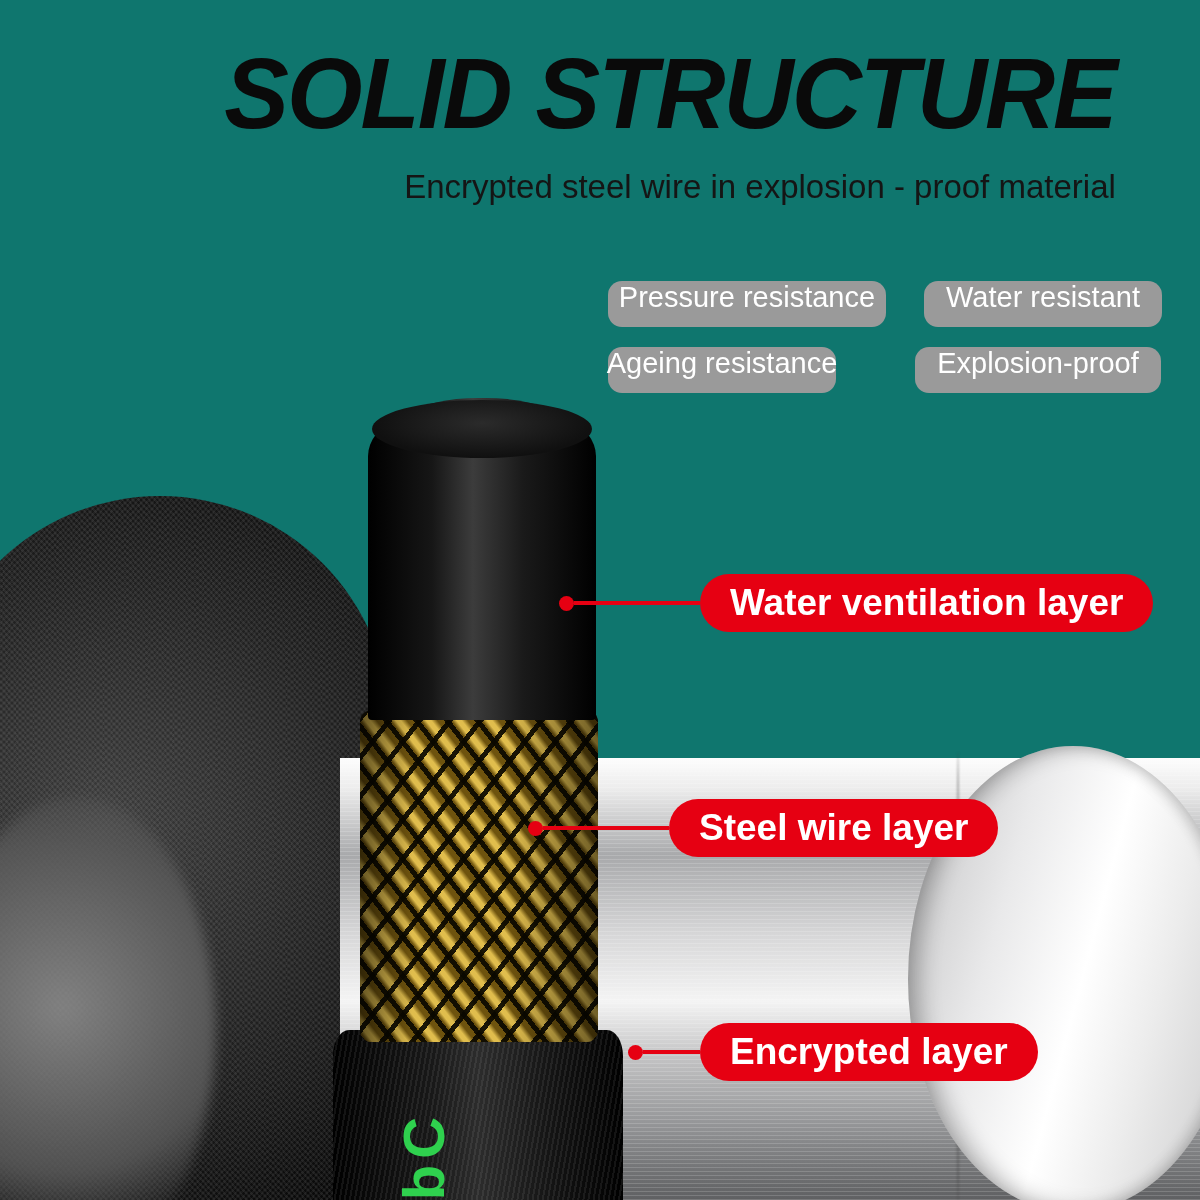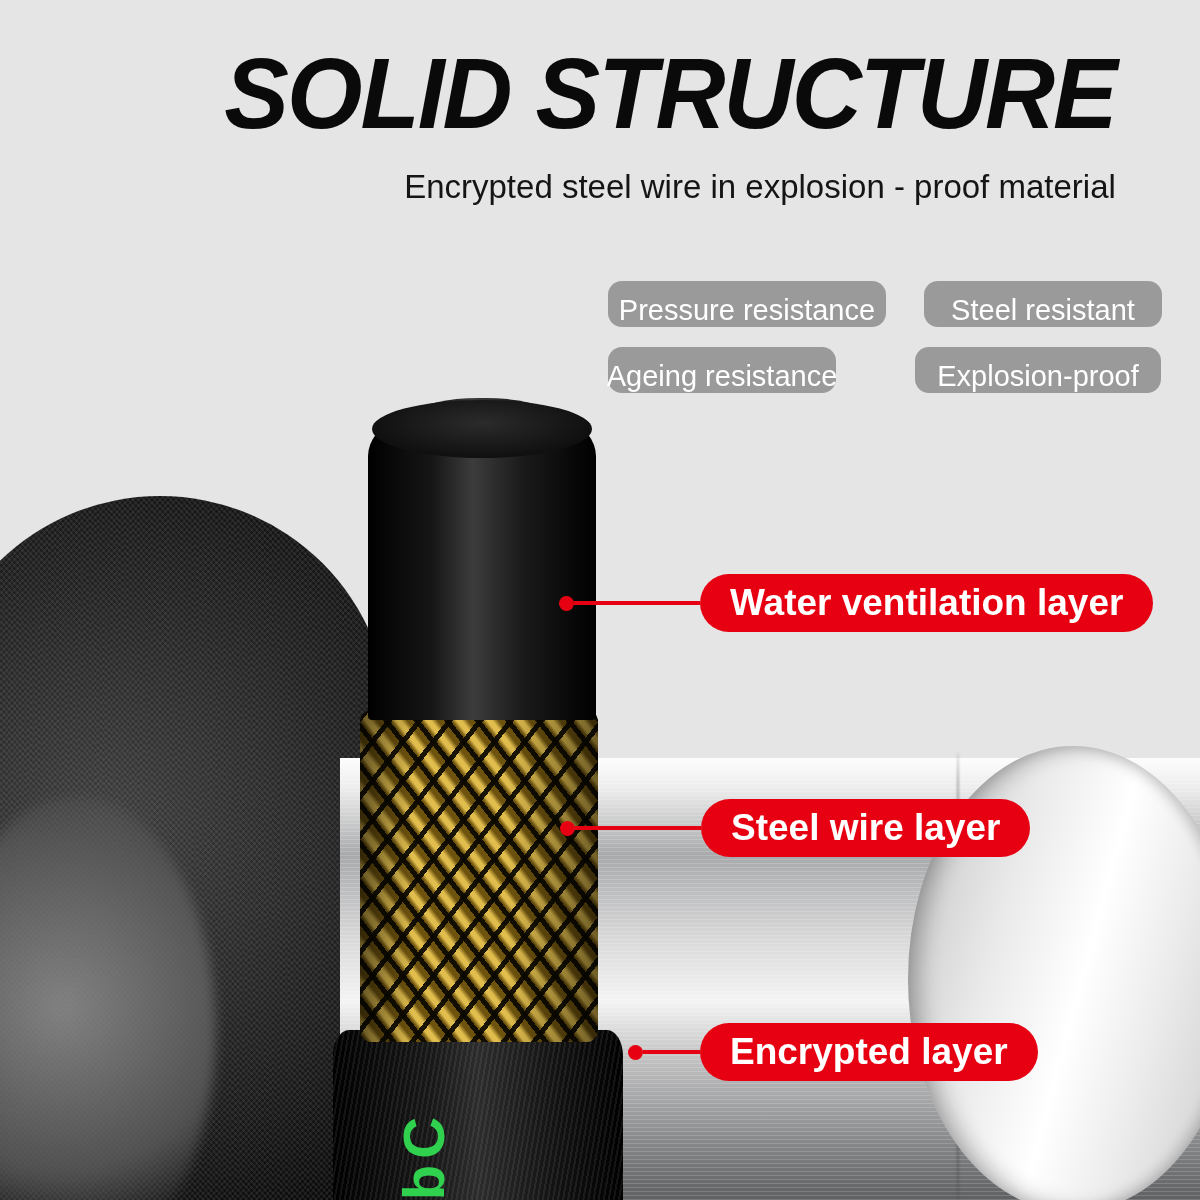--- a/index.html
+++ b/index.html
@@ -1,35 +1,35 @@
 <!DOCTYPE html>
 <html><head>
 <meta charset="utf-8">
 <style>
   html,body{margin:0;padding:0;background:#fff;}
   .stage{
-    position:relative;width:1200px;height:1200px;overflow:hidden;background:#e5e5e5;
+    position:relative;width:1200px;height:1200px;overflow:hidden;background:#0f766e;
     font-family:"Liberation Sans", sans-serif;
   }
 
   
   .title{
     position:absolute;left:140px;top:38px;width:1060px;text-align:center;
     font-size:97px;font-weight:bold;font-style:italic;letter-spacing:-2px;
     color:#0a0a0a;white-space:nowrap;transform:scaleY(1.04);
   }
   .subtitle{
     position:absolute;left:300px;top:168px;width:920px;text-align:center;
     font-size:33px;color:#151515;white-space:nowrap;
   }
 
   
   .badge{
     position:absolute;height:46px;border-radius:14px;background:#9a9a9a;color:#ffffff;
-    display:flex;align-items:flex-end;justify-content:center;font-size:29px;white-space:nowrap;
+    display:flex;align-items:flex-start;justify-content:center;font-size:29px;white-space:nowrap;
   }
   .badge.b1{left:608px;top:281px;width:278px;}
   .badge.b2{left:924px;top:281px;width:238px;}
   .badge.b3{left:608px;top:347px;width:228px;}
   .badge.b4{left:915px;top:347px;width:246px;}
 
   
   .black-cyl{
     position:absolute;left:-70px;top:496px;width:460px;height:790px;z-index:1;
     border-radius:230px;
@@ -105,38 +105,38 @@
   .callout{position:absolute;display:flex;align-items:center;z-index:10;}
   .callout .dot{width:15px;height:15px;border-radius:50%;background:#e60012;flex:0 0 auto;}
   .callout .line{height:4px;background:#e60012;flex:0 0 auto;}
   .callout .pill{
     height:58px;border-radius:30px;background:#e60012;color:#ffffff;
     display:flex;align-items:center;justify-content:center;
     font-size:37px;font-weight:bold;padding:0 30px;white-space:nowrap;
   }
   .callout.c1{left:559px;top:574px;}
   .callout.c1 .line{width:126px;}
-  .callout.c2{left:560px;top:799px;}
+  .callout.c2{left:528px;top:799px;}
   .callout.c2 .line{width:126px;}
   .callout.c3{left:628px;top:1023px;}
   .callout.c3 .line{width:57px;}
 </style>
 </head>
 <body>
 
 <div class="stage">
 
   <div class="title">SOLID STRUCTURE</div>
   <div class="subtitle">Encrypted steel wire in explosion - proof material</div>
 
   <div class="badge b1">
     <span>Pressure resistance</span>
   </div>
   <div class="badge b2">
-    <span>Steel resistant</span>
+    <span>Water resistant</span>
   </div>
   <div class="badge b3">
     <span>Ageing resistance</span>
   </div>
   <div class="badge b4">
     <span>Explosion-proof</span>
   </div>
 
   <div class="black-cyl">
     <div class="face"></div>

